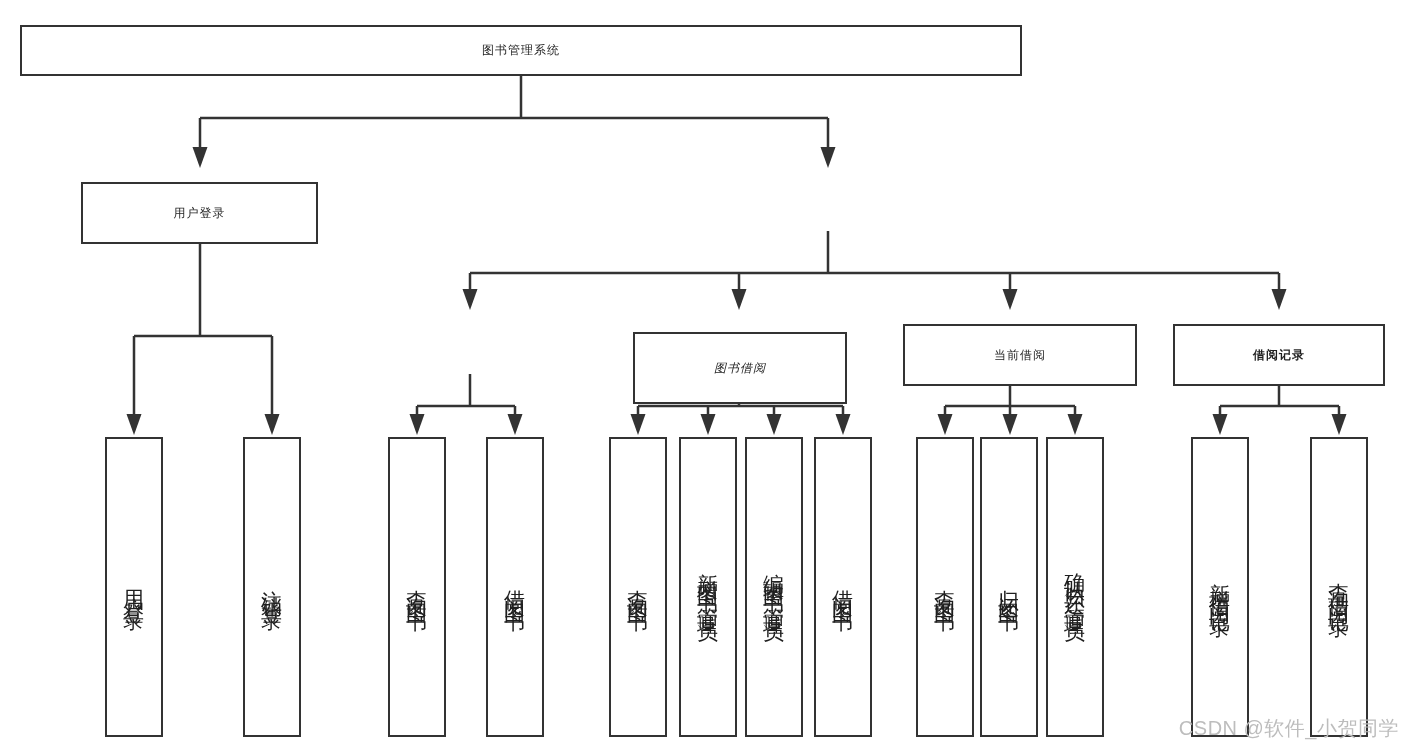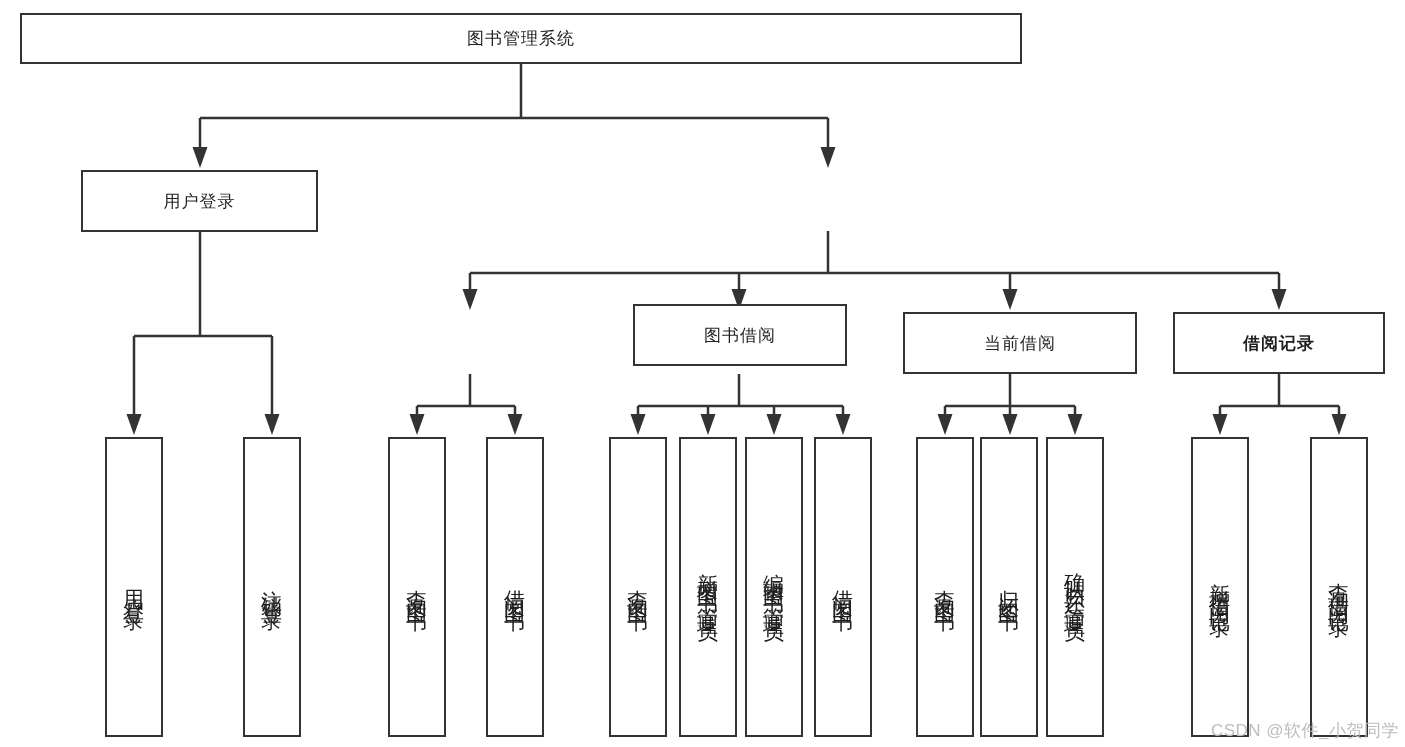--- a/index.html
+++ b/index.html
@@ -7,29 +7,29 @@
     position:relative;width:1405px;height:747px;background:#ffffff;overflow:hidden;
     font-family:"Liberation Sans","DejaVu Sans",sans-serif;
   }
   #wires{position:absolute;left:0;top:0;}
   .box{
     position:absolute;box-sizing:border-box;
     border:2.5px solid #333333;background:#ffffff;color:#1f1f1f;
     display:flex;align-items:center;justify-content:center;
     text-align:center;
   }
-  .hbox{font-size:17px;letter-spacing:1px;}
+  .hbox{font-size:12px;letter-spacing:1px;margin-top:12px;}
   .vbox{
     writing-mode:vertical-rl;text-orientation:mixed;
     font-size:21px;letter-spacing:7px;line-height:1;
     width:58px;top:437px;height:300px;
   }
   .watermark{
     position:absolute;right:6px;bottom:5px;
-    color:#bdbdbd;font-size:17px;letter-spacing:0.5px;
+    color:#bdbdbd;font-size:20px;letter-spacing:0.5px;
     white-space:nowrap;
   }
 </style>
 </head>
 <body>
 
 <div id="canvas">
 
   <svg id="wires" width="1405" height="747" viewBox="0 0 1405 747">
     <g stroke="#333333" stroke-width="2.5" fill="#333333">
@@ -81,21 +81,21 @@
         <polygon stroke="none" points="1331.5,414 1346.5,414 1339,435"></polygon>
       </g>
 
     </g>
   </svg>
 
   <div class="box hbox" style="left:20px;top:13px;width:1002px;height:51px;">图书管理系统</div>
 
   <div class="box hbox" style="left:81px;top:170px;width:237px;height:62px;">用户登录</div>
 
-  <div class="box hbox" style="left:633px;top:304px;width:214px;height:62px;">图书借阅</div>
+  <div class="box hbox" style="left:633px;top:320px;width:214px;height:72px;font-style:italic;">图书借阅</div>
   <div class="box hbox" style="left:903px;top:312px;width:234px;height:62px;">当前借阅</div>
   <div class="box hbox" style="left:1173px;top:312px;width:212px;height:62px;font-weight:bold;">借阅记录</div>
 
   <div class="box vbox" style="left:105px;">用户登录</div>
   <div class="box vbox" style="left:243px;">注销登录</div>
 
   <div class="box vbox" style="left:388px;">查询图书</div>
   <div class="box vbox" style="left:486px;">借阅图书</div>
 
   <div class="box vbox" style="left:609px;">查询图书</div>

